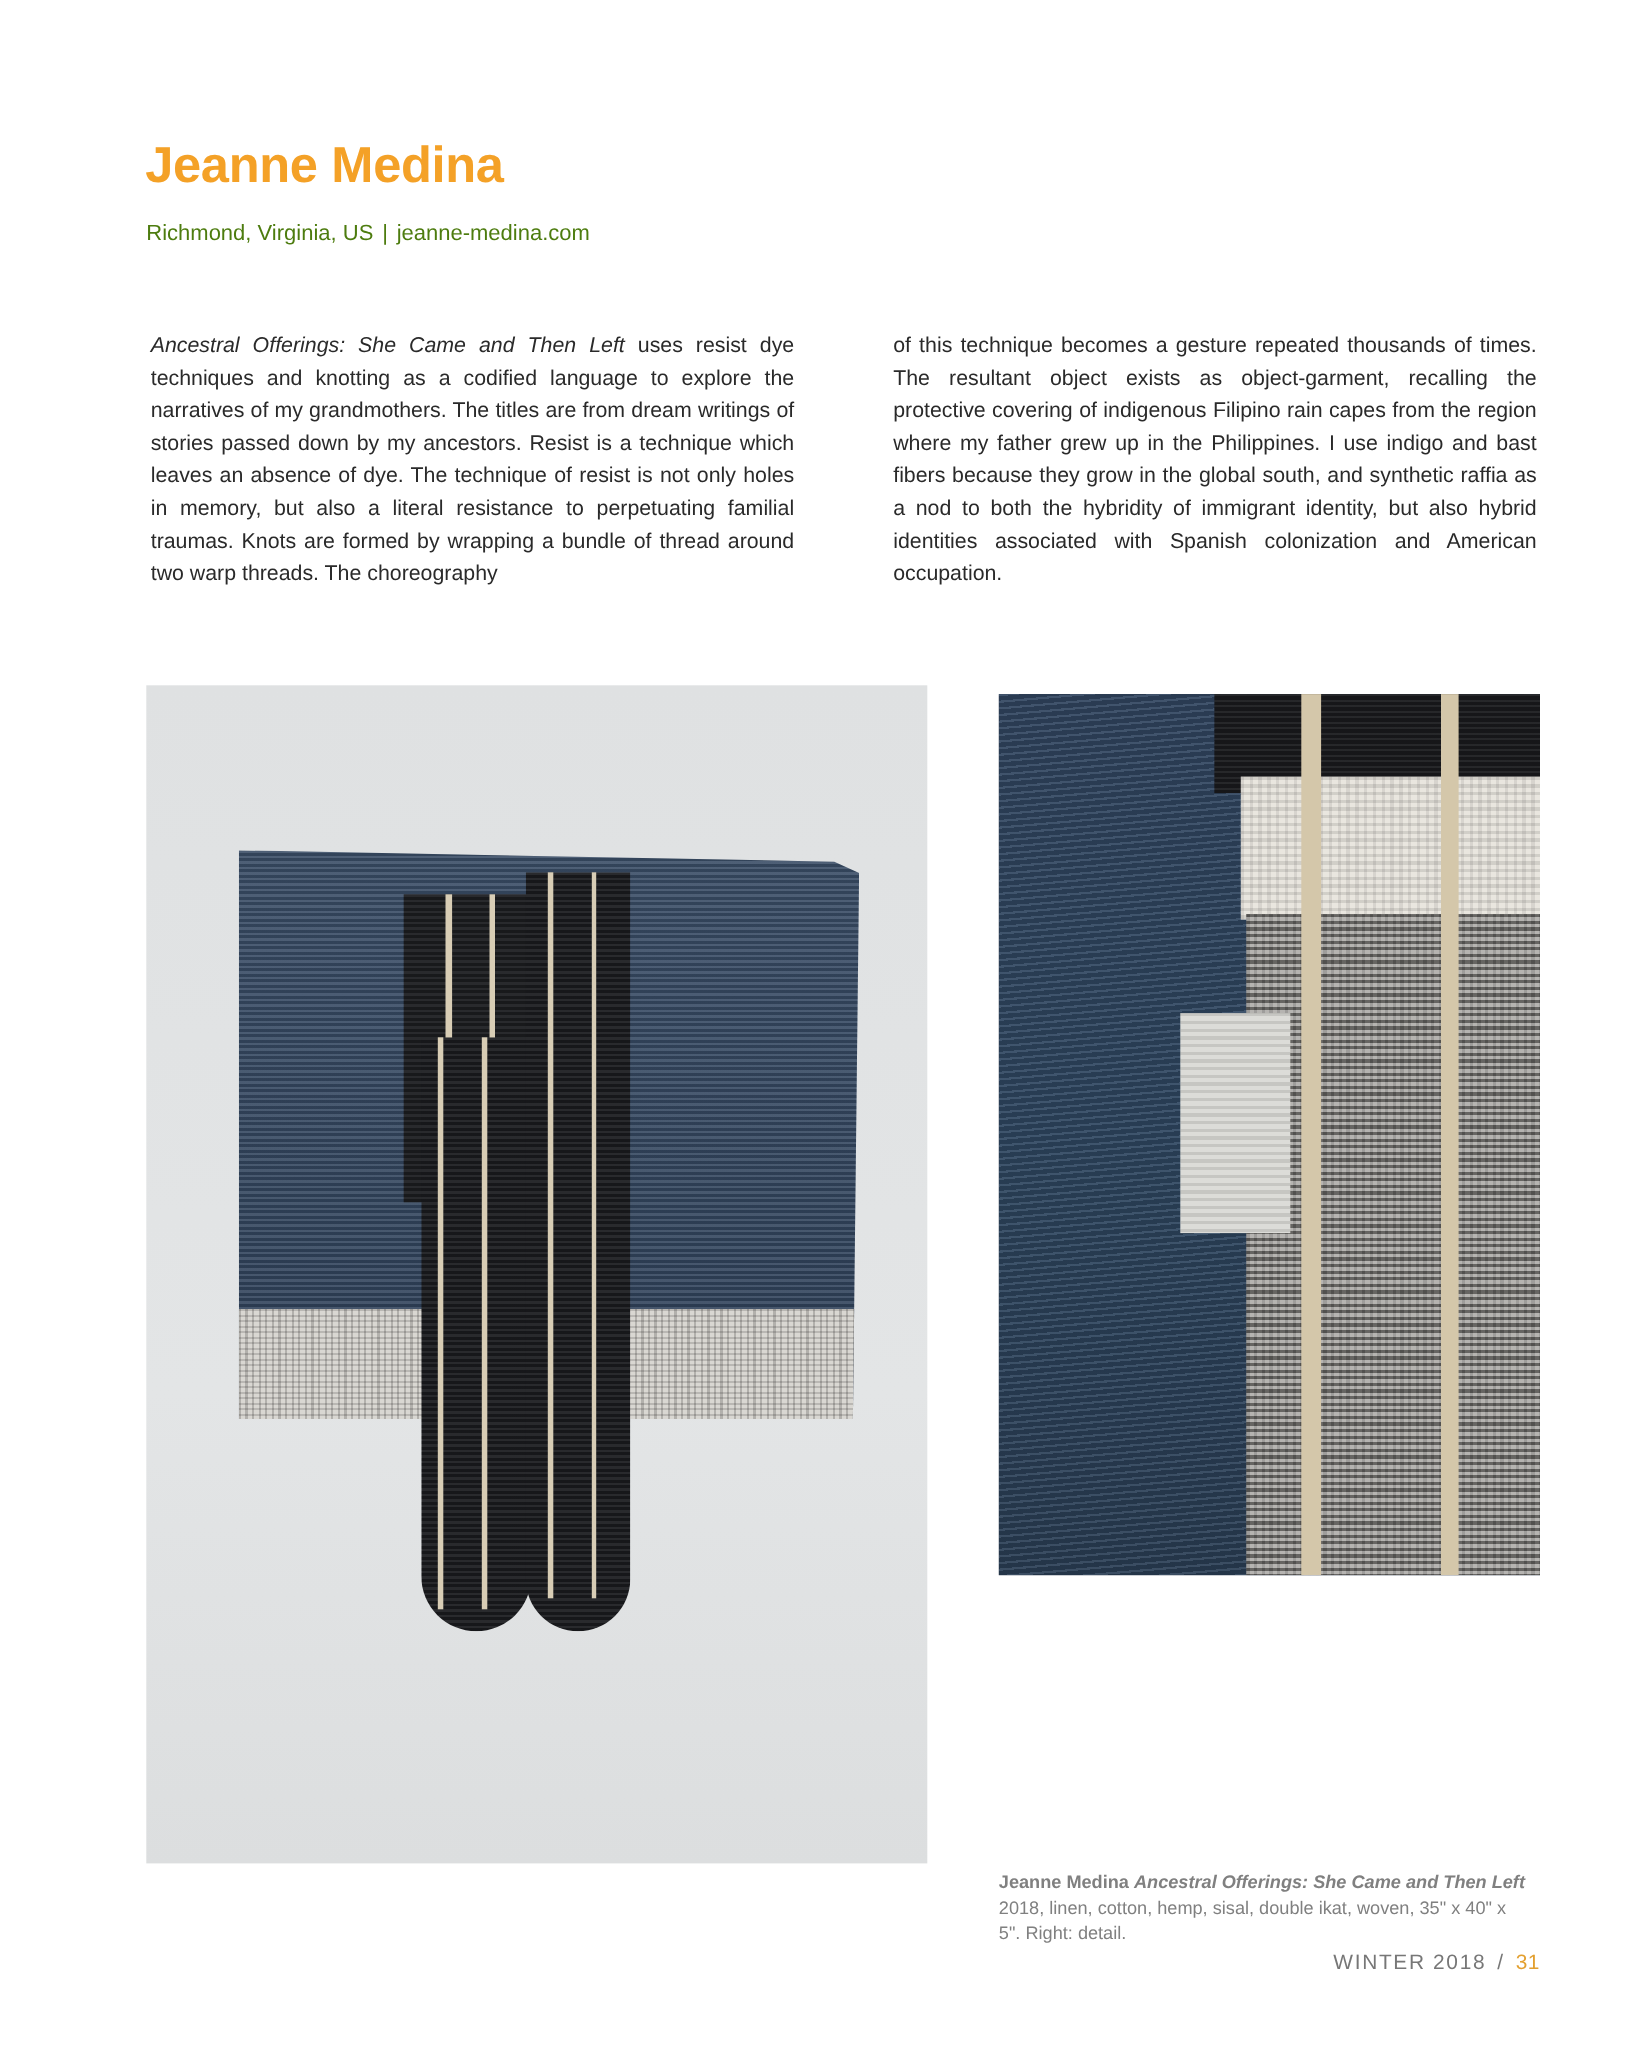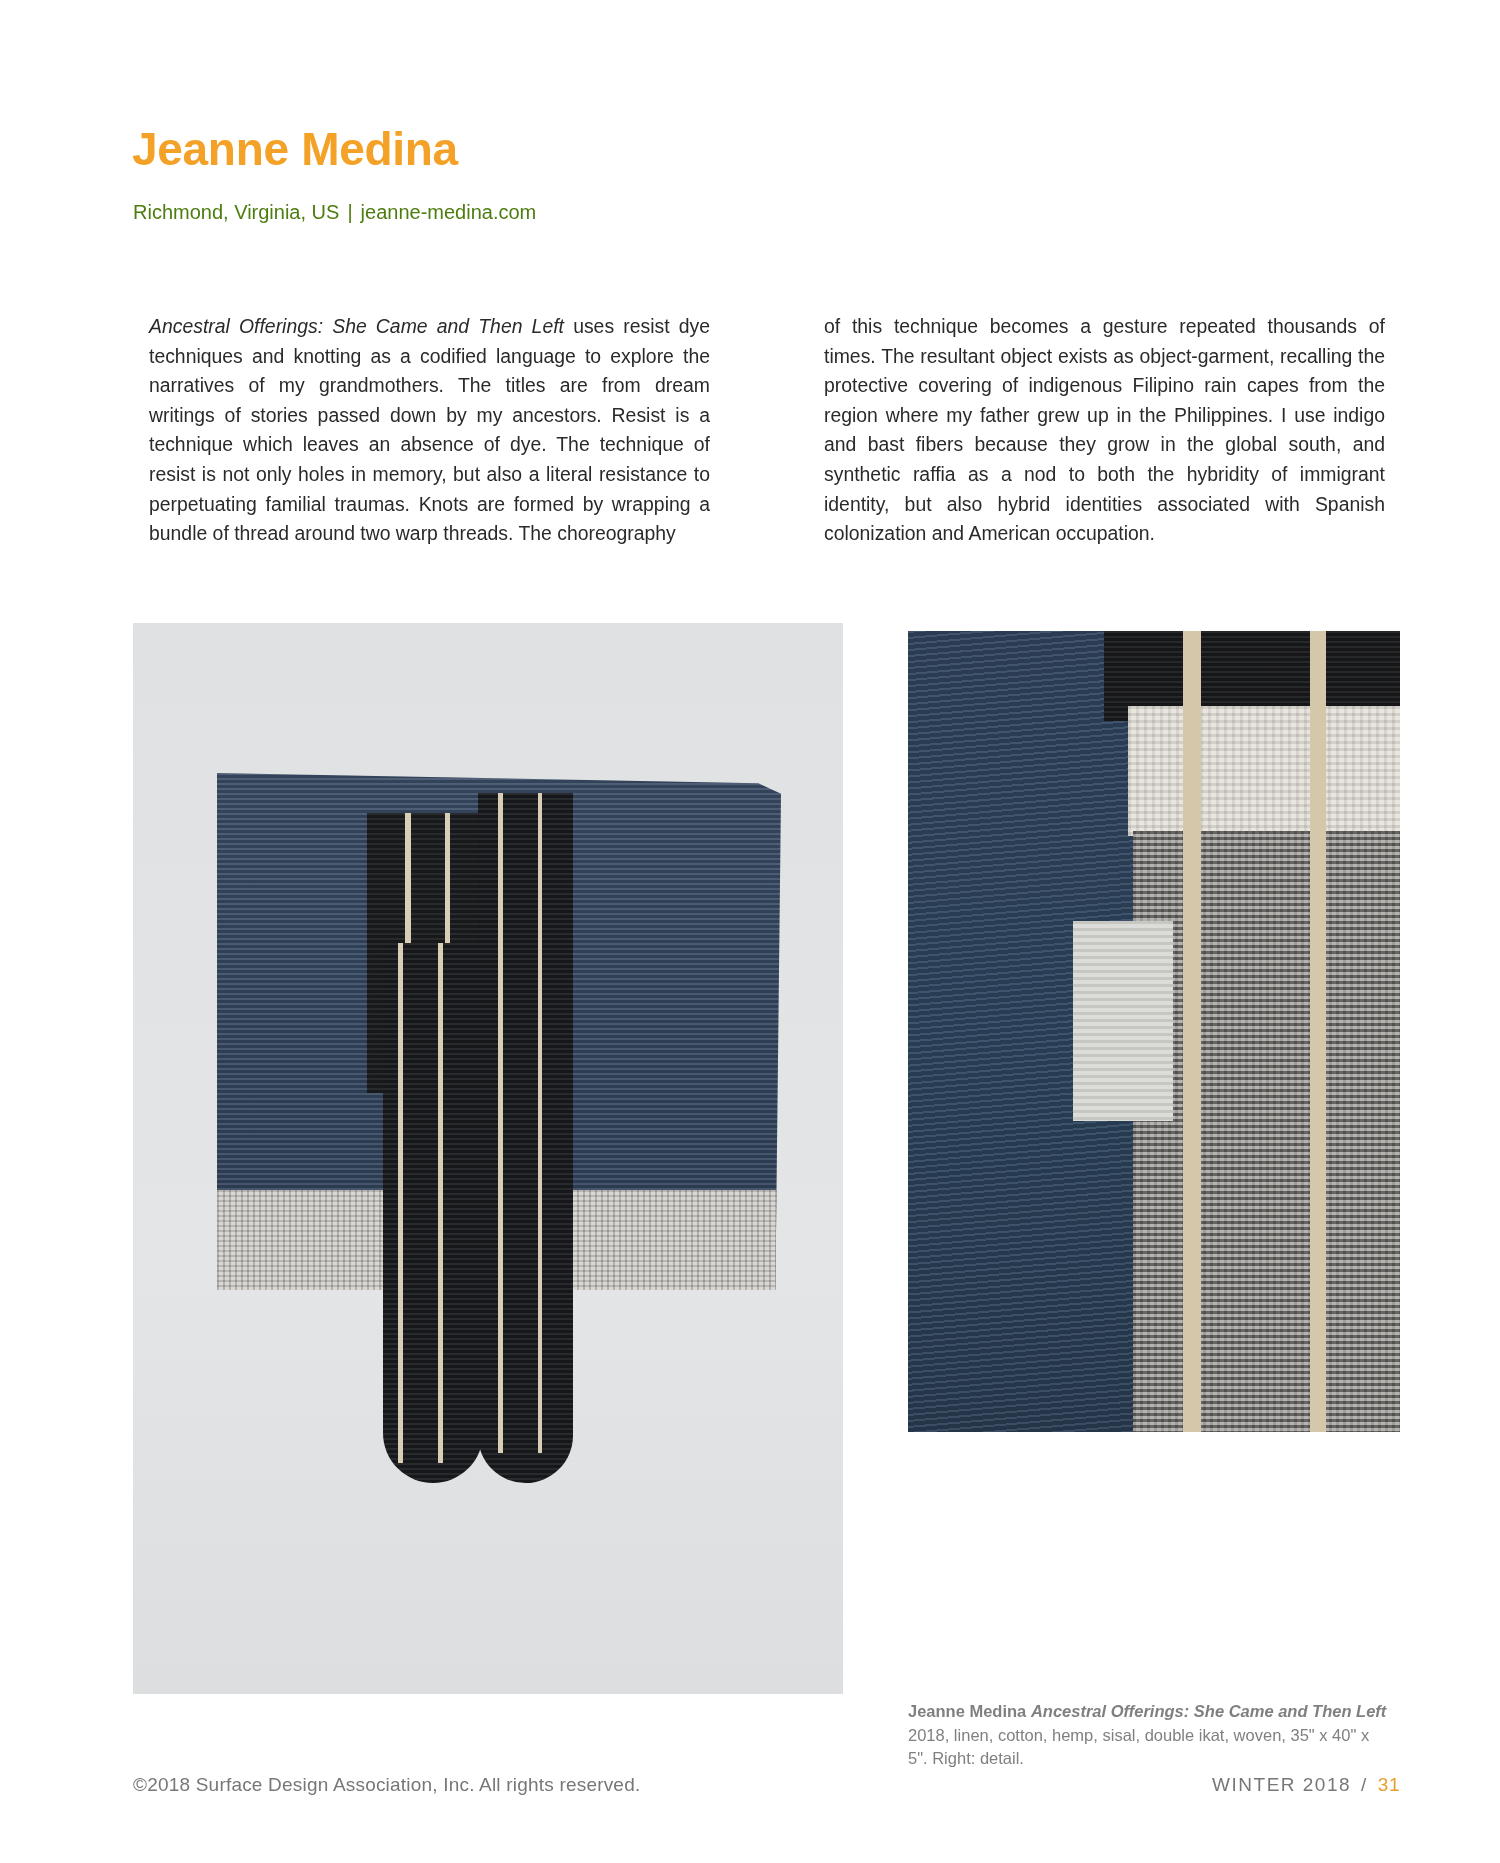--- a/index.html
+++ b/index.html
@@ -3,21 +3,21 @@
 <meta charset="utf-8">
 <style>
   html, body { margin: 0; padding: 0; background: #ffffff; }
   body { width: 1500px; height: 1863px; position: relative; overflow: hidden; font-family: "Liberation Sans", "DejaVu Sans", sans-serif; }
   .title { position: absolute; left: 132px; top: 122px; font-size: 46px; font-weight: bold; color: #F4A127; letter-spacing: -0.3px; margin: 0; }
   .meta { position: absolute; left: 133px; top: 201px; font-size: 20px; color: #4d7c0f; }
   .meta .sep { margin: 0 8px; }
   .col { position: absolute; top: 296px; width: 593px; font-size: 19.4px; line-height: 29.6px; color: #2a2a2a; text-align: justify; }
   .col-left { left: 133px; }
   .col-right { left: 808px; }
-  .col p { margin: 16px; }
+  .col p { margin: 4px; }
   .col em { font-style: italic; }
 
   .photo { position: absolute; overflow: hidden; }
   .photo-left { left: 133px; top: 623px; width: 710px; height: 1071px; background: linear-gradient(180deg, #dfe1e2 0%, #e3e5e6 60%, #dcdedf 100%); }
   .photo-right { left: 908px; top: 631px; width: 492px; height: 801px; background: #2c3a4c; }
 
   
   .panel { position: absolute; left: 84px; top: 150px; width: 564px; height: 517px;
     background:
       repeating-linear-gradient(180deg, rgba(255,255,255,0.10) 0 2px, rgba(0,0,0,0.12) 2px 5px),
@@ -113,18 +113,17 @@
   <div class="rp-whitepatch"></div>
   <div class="rp-cream" style="left:275px; top:0; height:801px; width:18px;"></div>
   <div class="rp-cream" style="left:402px; top:0; height:801px; width:16px;"></div>
 </div>
 
 <div class="caption">
   <span class="cap-artist">Jeanne Medina</span> <span class="cap-title">Ancestral Offerings: She Came and Then Left</span><span> 2018, linen, cotton, hemp, sisal, double ikat, woven, 35" x 40" x 5". Right: detail.</span>
 </div>
 
 <div class="footer-left">
-  <div>©2018 Surface Design Association, Inc. All rights reserved.</div>
 </div>
 
 <div class="footer-right">
   <span>WINTER 2018</span><span class="slash">/</span><span class="page-num">31</span>
 </div>
 
 </body></html>

